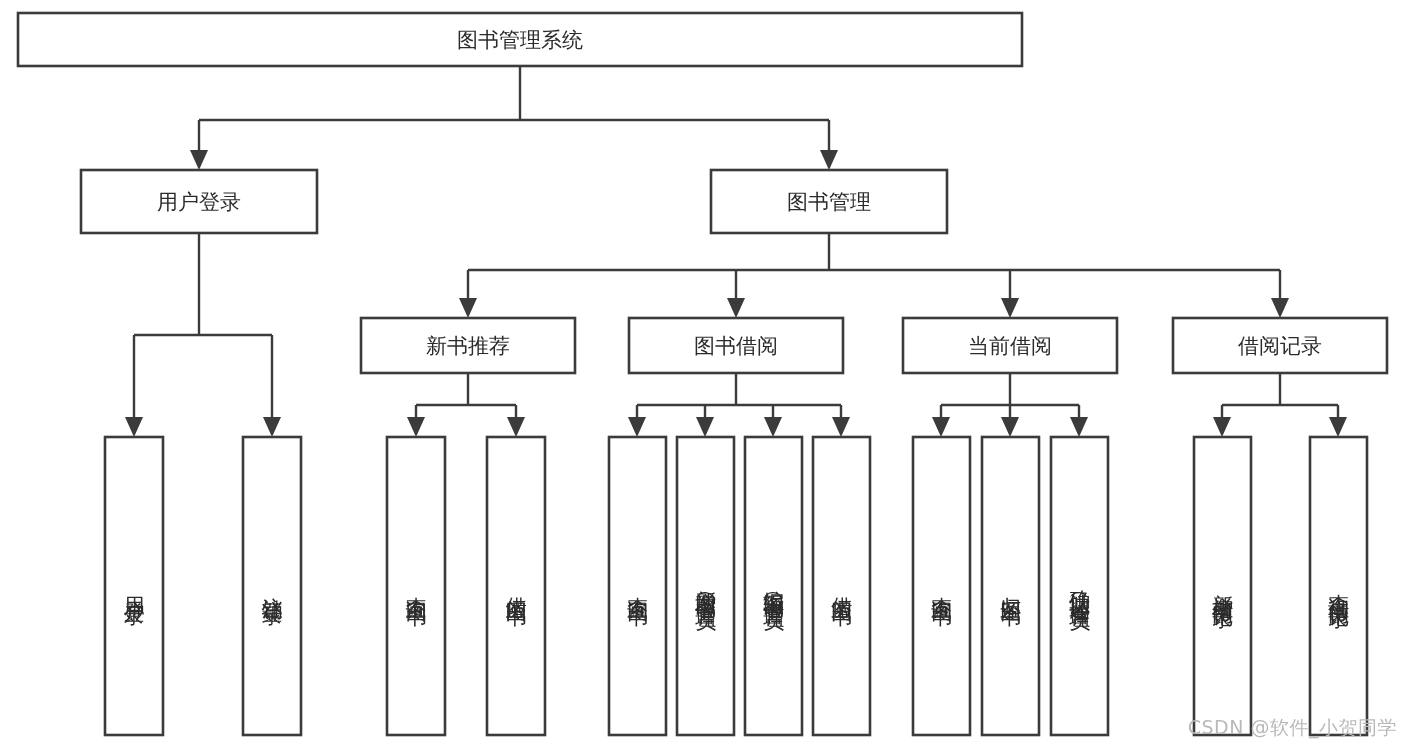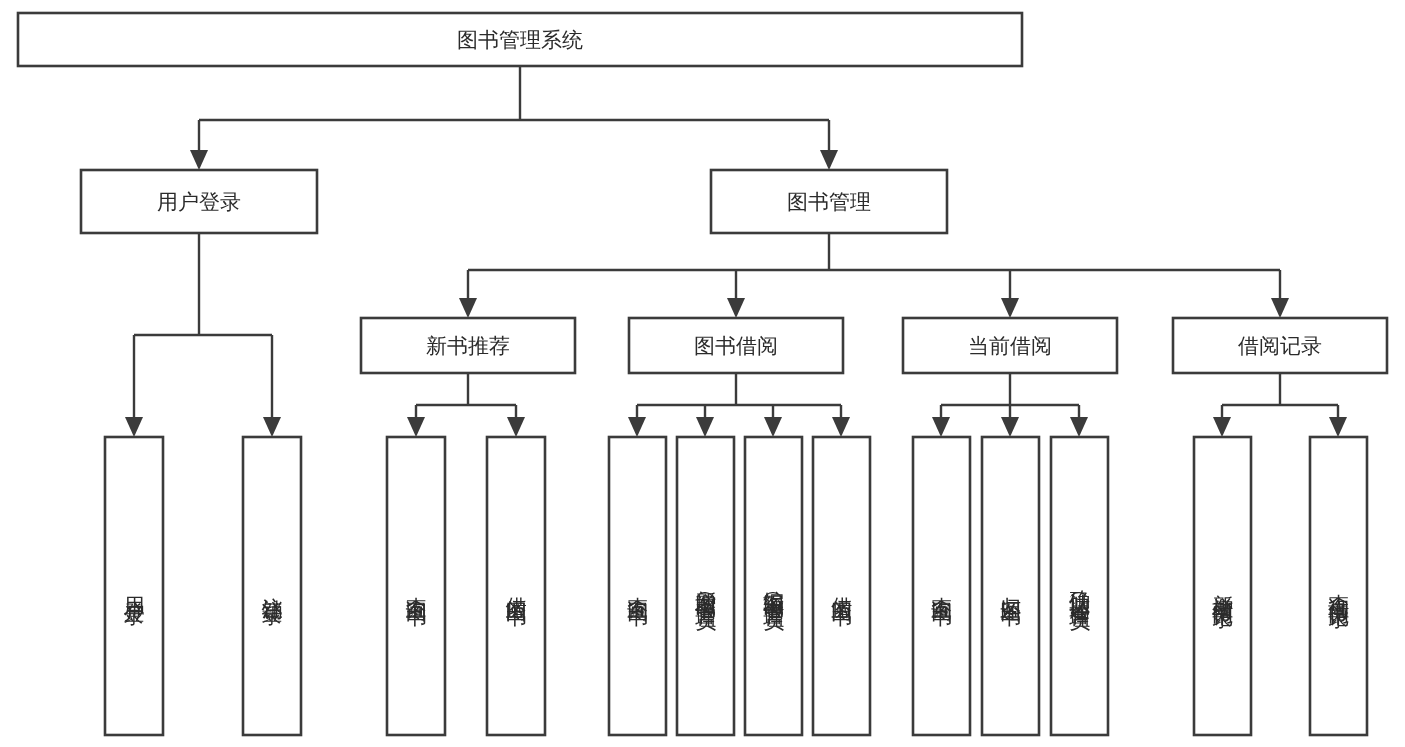--- a/index.html
+++ b/index.html
@@ -228,13 +228,14 @@
   <div class="leaf-label" style="left:745px; top:437px; width:57px; height:298px;">编辑图书（管理员）</div>
   <div class="leaf-label" style="left:813px; top:437px; width:57px; height:298px;">借阅图书</div>
 
   <div class="leaf-label" style="left:913px; top:437px; width:57px; height:298px;">查询图书</div>
   <div class="leaf-label" style="left:982px; top:437px; width:57px; height:298px;">归还图书</div>
   <div class="leaf-label" style="left:1051px; top:437px; width:57px; height:298px;">确认归还（管理员）</div>
 
   <div class="leaf-label" style="left:1194px; top:437px; width:57px; height:298px;">新增借阅记录</div>
   <div class="leaf-label" style="left:1310px; top:437px; width:57px; height:298px;">查询借阅记录</div>
 
+  <div id="watermark">CSDN @软件_小贺同学</div>
 </div>
 
 </body></html>

